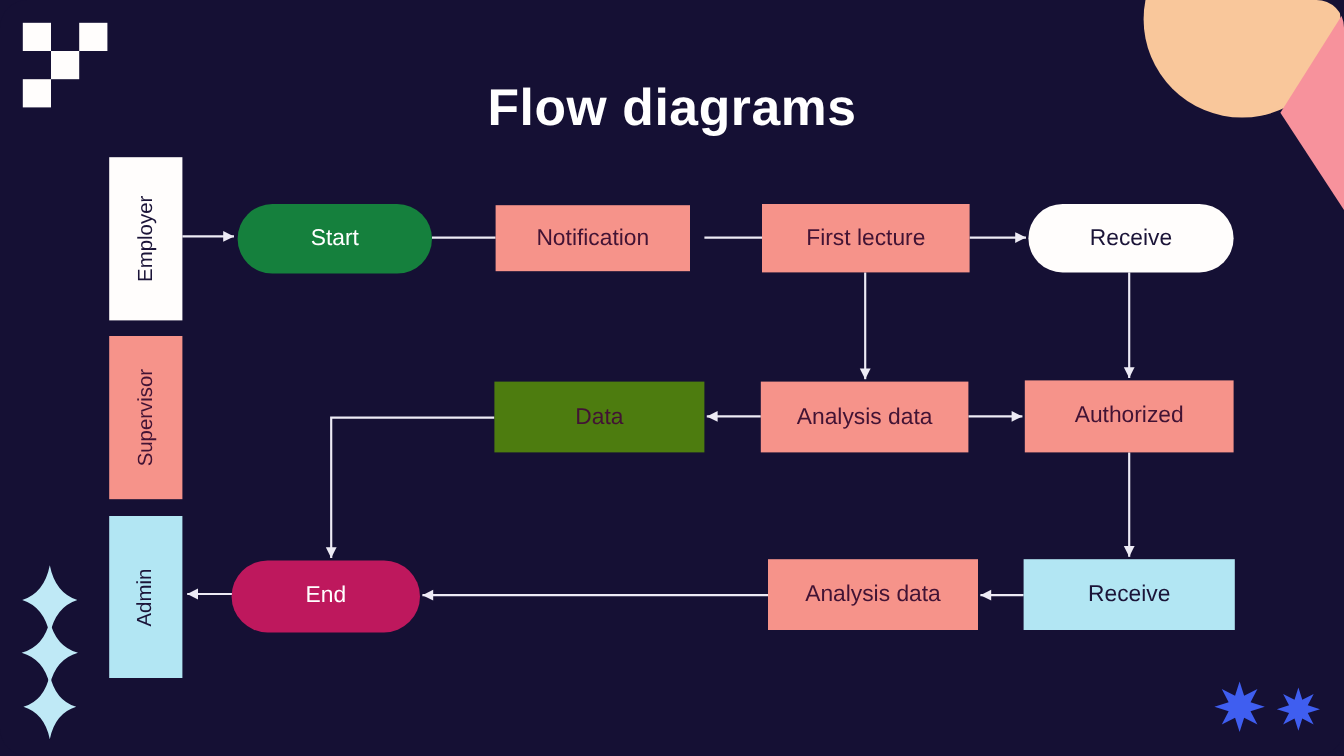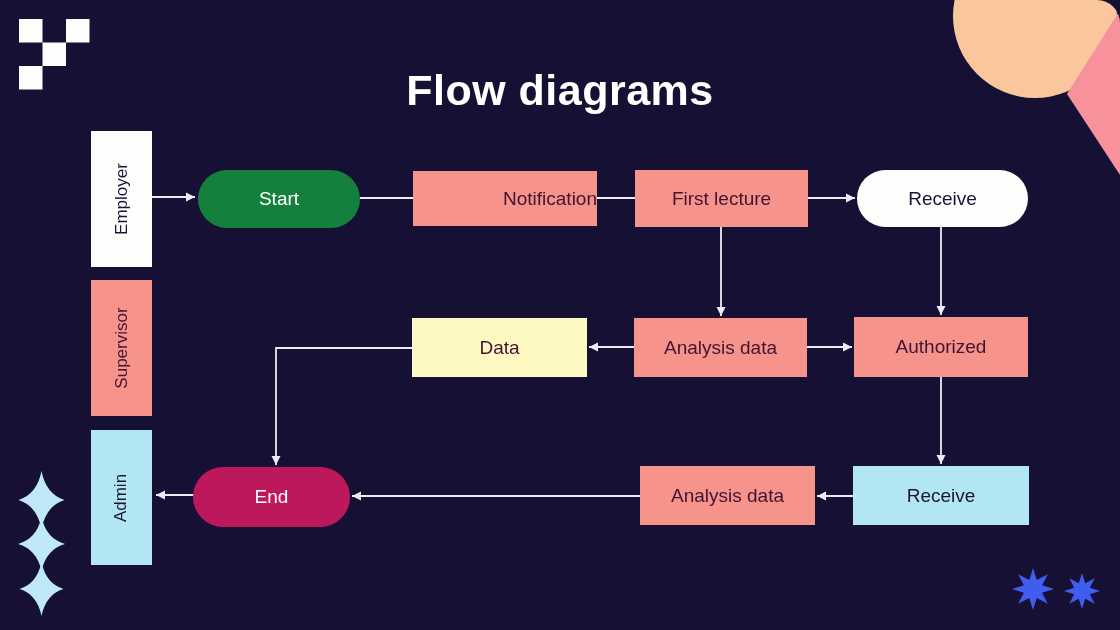--- a/index.html
+++ b/index.html
@@ -87,30 +87,30 @@
       </div>
       <div class="lane" style="left: 91px; top: 280px; width: 61px; height: 136px; background: rgb(246, 147, 138); color: rgb(66, 19, 52);">
         <span>Supervisor</span>
       </div>
       <div class="lane" style="left: 91px; top: 430px; width: 61px; height: 135px; background: rgb(178, 230, 243); color: rgb(27, 20, 56);">
         <span>Admin</span>
       </div>
       <div class="node pill" style="left: 198px; top: 170px; width: 162px; height: 58px; background: #15803d; color: rgb(255, 255, 255);">
         <span>Start</span>
       </div>
-      <div class="node" style="left: 413px; top: 171px; width: 184px; height: 55px; background: rgb(246, 147, 138); color: rgb(66, 19, 52); justify-content: flex-end;">
+      <div class="node" style="left: 413px; top: 171px; width: 162px; height: 55px; background: rgb(246, 147, 138); color: rgb(66, 19, 52);">
         <span>Notification</span>
       </div>
       <div class="node" style="left: 635px; top: 170px; width: 173px; height: 57px; background: rgb(246, 147, 138); color: rgb(66, 19, 52); justify-content: center;">
         <span>First lecture</span>
       </div>
       <div class="node pill" style="left: 857px; top: 170px; width: 171px; height: 57px; background: rgb(255, 253, 252); color: rgb(27, 20, 56);">
         <span>Receive</span>
       </div>
-      <div class="node" style="left: 412px; top: 318px; width: 175px; height: 59px; background: #fef9c3; color: rgb(66, 19, 52);">
+      <div class="node" style="left: 412px; top: 318px; width: 175px; height: 59px; background: #4d7c0f; color: rgb(66, 19, 52);">
         <span>Data</span>
       </div>
       <div class="node" style="left: 634px; top: 318px; width: 173px; height: 59px; background: rgb(246, 147, 138); color: rgb(66, 19, 52);">
         <span>Analysis data</span>
       </div>
       <div class="node" style="left: 854px; top: 317px; width: 174px; height: 60px; background: rgb(246, 147, 138); color: rgb(66, 19, 52);">
         <span>Authorized</span>
       </div>
       <div class="node pill" style="left: 193px; top: 467px; width: 157px; height: 60px; background: #be185d; color: rgb(255, 255, 255);">
         <span>End</span>

